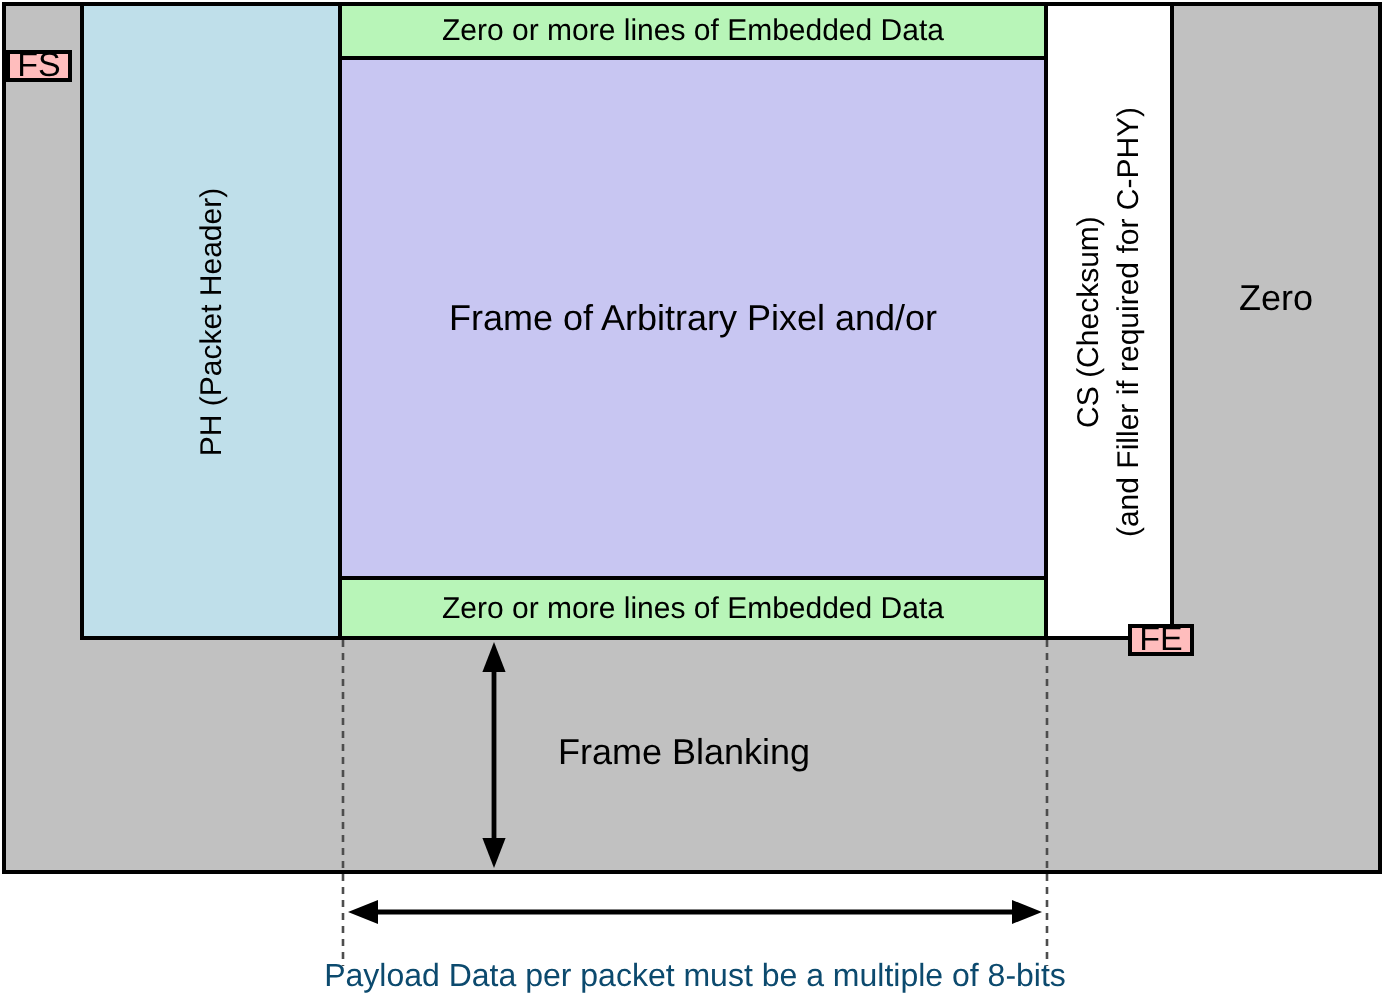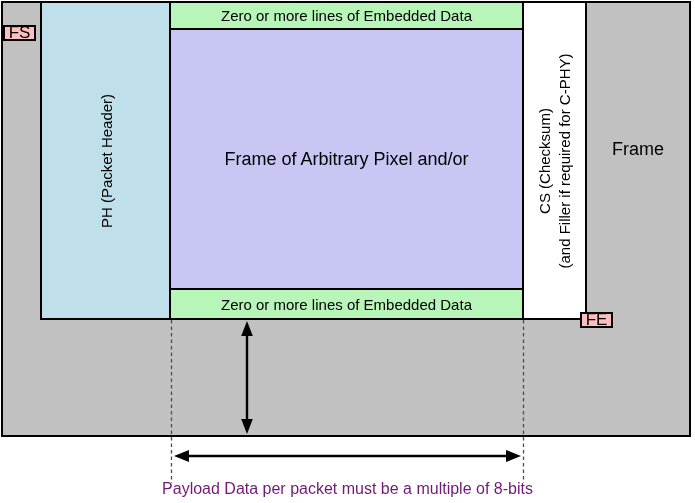--- a/index.html
+++ b/index.html
@@ -16,32 +16,32 @@
   .purple { left:169px; top:28px; width:355px; height:262px; background:var(--c-purple,#C8C6F2);
             display:flex; flex-direction:column; align-items:center; justify-content:center;
             font-size:18px; line-height:21px; text-align:center; }
   .embbot { left:169px; top:288px; width:355px; height:32px; background:var(--c-green,#B8F5B8);
             display:flex; align-items:center; justify-content:center; font-size:15px; }
   .cs     { left:522px; top:1px; width:65px; height:319px; background:#ffffff; }
   .badge  { width:33px; height:16px; background:var(--c-pink,#FFBDBD);
             display:flex; align-items:center; justify-content:center;
             font-size:17px; border-width:2px;margin-top:23px; }
   .fs { left:3px; top:2px; }
-  .fe { left:580px; top:289px; }
+  .fe { left:564px; top:289px; }
   .rotwrap { position:absolute; left:50%; top:50%;
              transform:translate(-50%,-50%) rotate(-90deg);
              white-space:nowrap; text-align:center; }
   .ph .rotwrap { font-size:15px; }
   .cs .rotwrap { font-size:15px; line-height:20px; }
   .lineblank { position:absolute; left:587px; top:138px; width:102px;
                text-align:center; font-size:18px; line-height:22px; }
   .frameblank { position:absolute; left:250px; top:366px; width:184px;
                 text-align:center; font-size:18px; }
   .caption { position:absolute; left:0; top:480px; width:695px;
-             text-align:center; font-size:16px; color:#701a75; }
+             text-align:center; font-size:16px; color:#0c4a6e; }
   .overlay { position:absolute; left:0; top:0; width:695px; height:503px; pointer-events:none; }
 </style>
 </head>
 <body>
 
 <div class="stage">
 
   <div class="box outer"></div>
 
   <div class="box ph">
@@ -61,31 +61,32 @@
   </div>
 
   <div class="box cs">
     <div class="rotwrap">
       <div>CS (Checksum)</div>
       <div>(and Filler if required for C-PHY)</div>
     </div>
   </div>
 
   <div class="lineblank">
-    <div>Frame</div>
+    <div>Zero</div>
   </div>
 
   <div class="box badge fs">
     <span>FS</span>
   </div>
 
   <div class="box badge fe">
     <span>FE</span>
   </div>
 
+  <div class="frameblank">Frame Blanking</div>
 
   <svg class="overlay" viewBox="0 0 695 503" xmlns="http://www.w3.org/2000/svg">
 
     <line x1="171.5" y1="320" x2="171.5" y2="483" stroke="#4d4d4d" stroke-width="1.3" stroke-dasharray="3.5,3"></line>
     <line x1="523.5" y1="320" x2="523.5" y2="483" stroke="#4d4d4d" stroke-width="1.3" stroke-dasharray="3.5,3"></line>
 
     <g>
       <line x1="247" y1="334" x2="247" y2="421" stroke="#000" stroke-width="2.4"></line>
       <polygon points="247,321 241.2,336 252.8,336" fill="#000"></polygon>
       <polygon points="247,434 241.2,419 252.8,419" fill="#000"></polygon>

